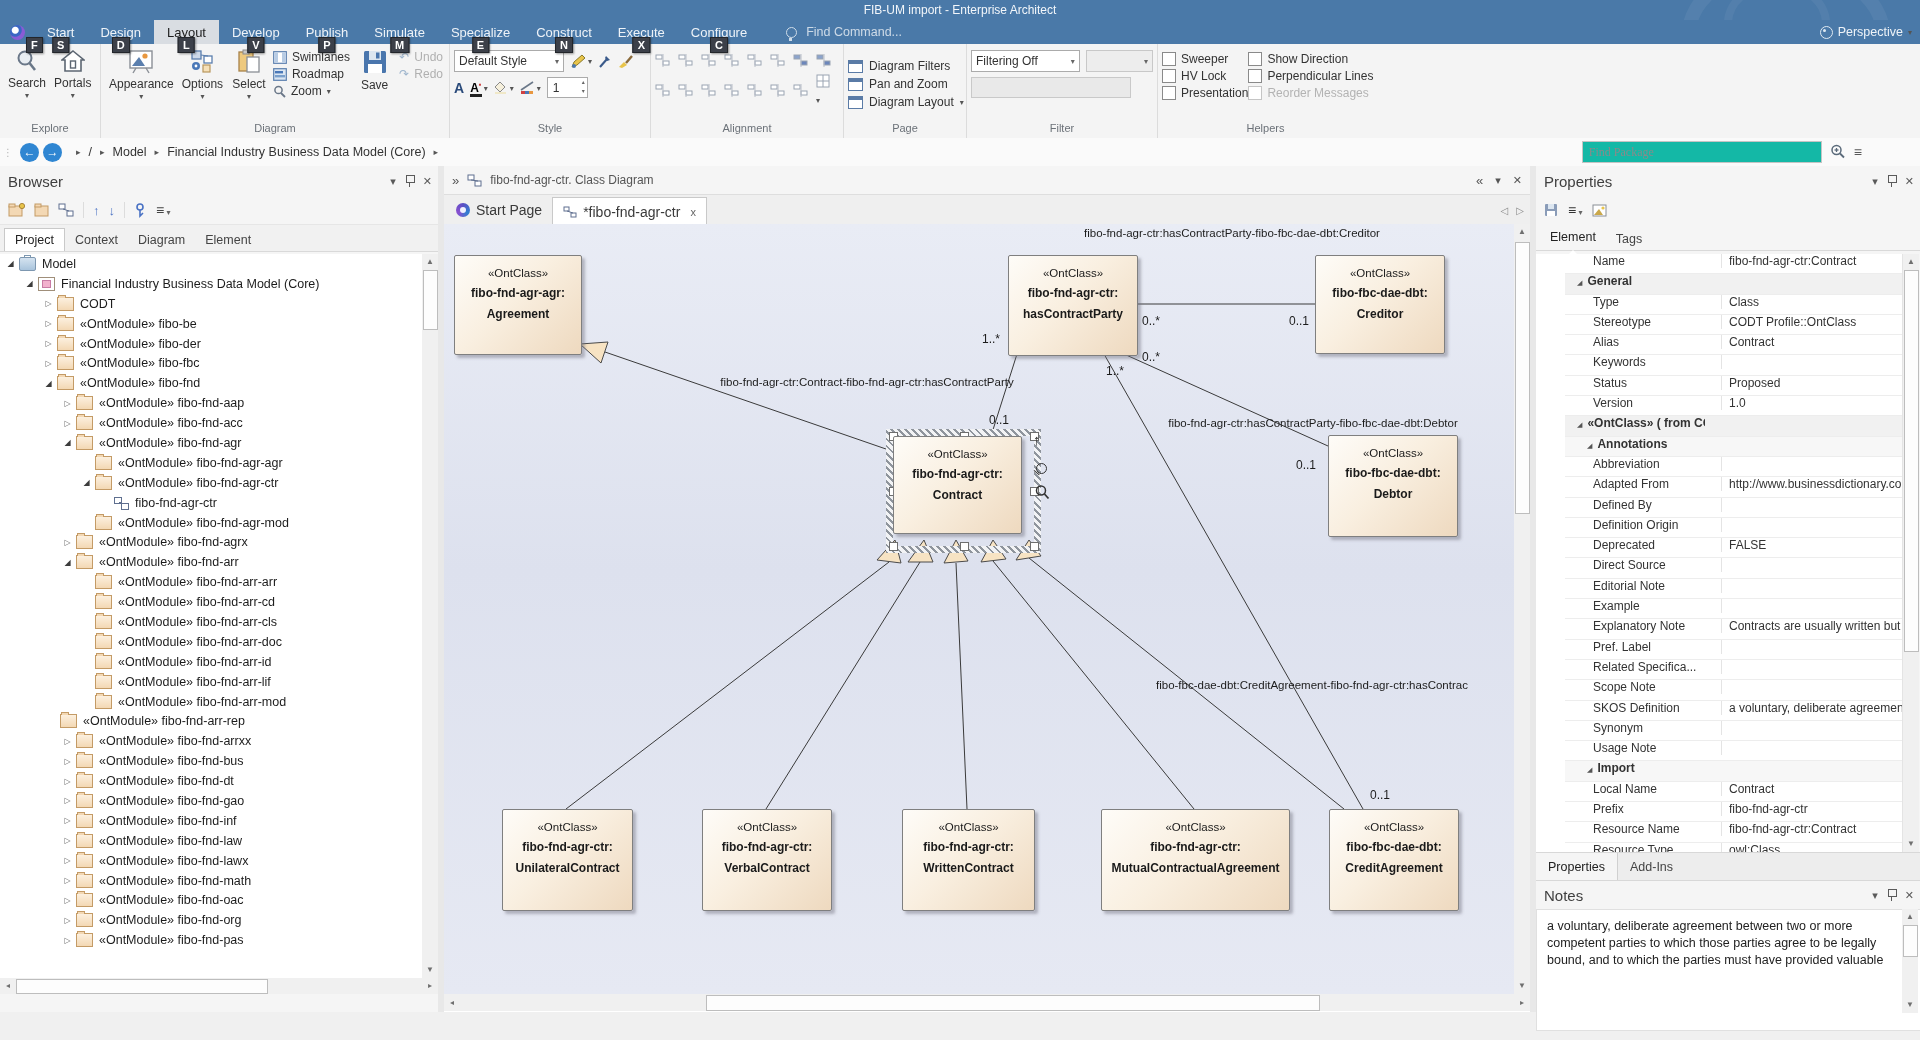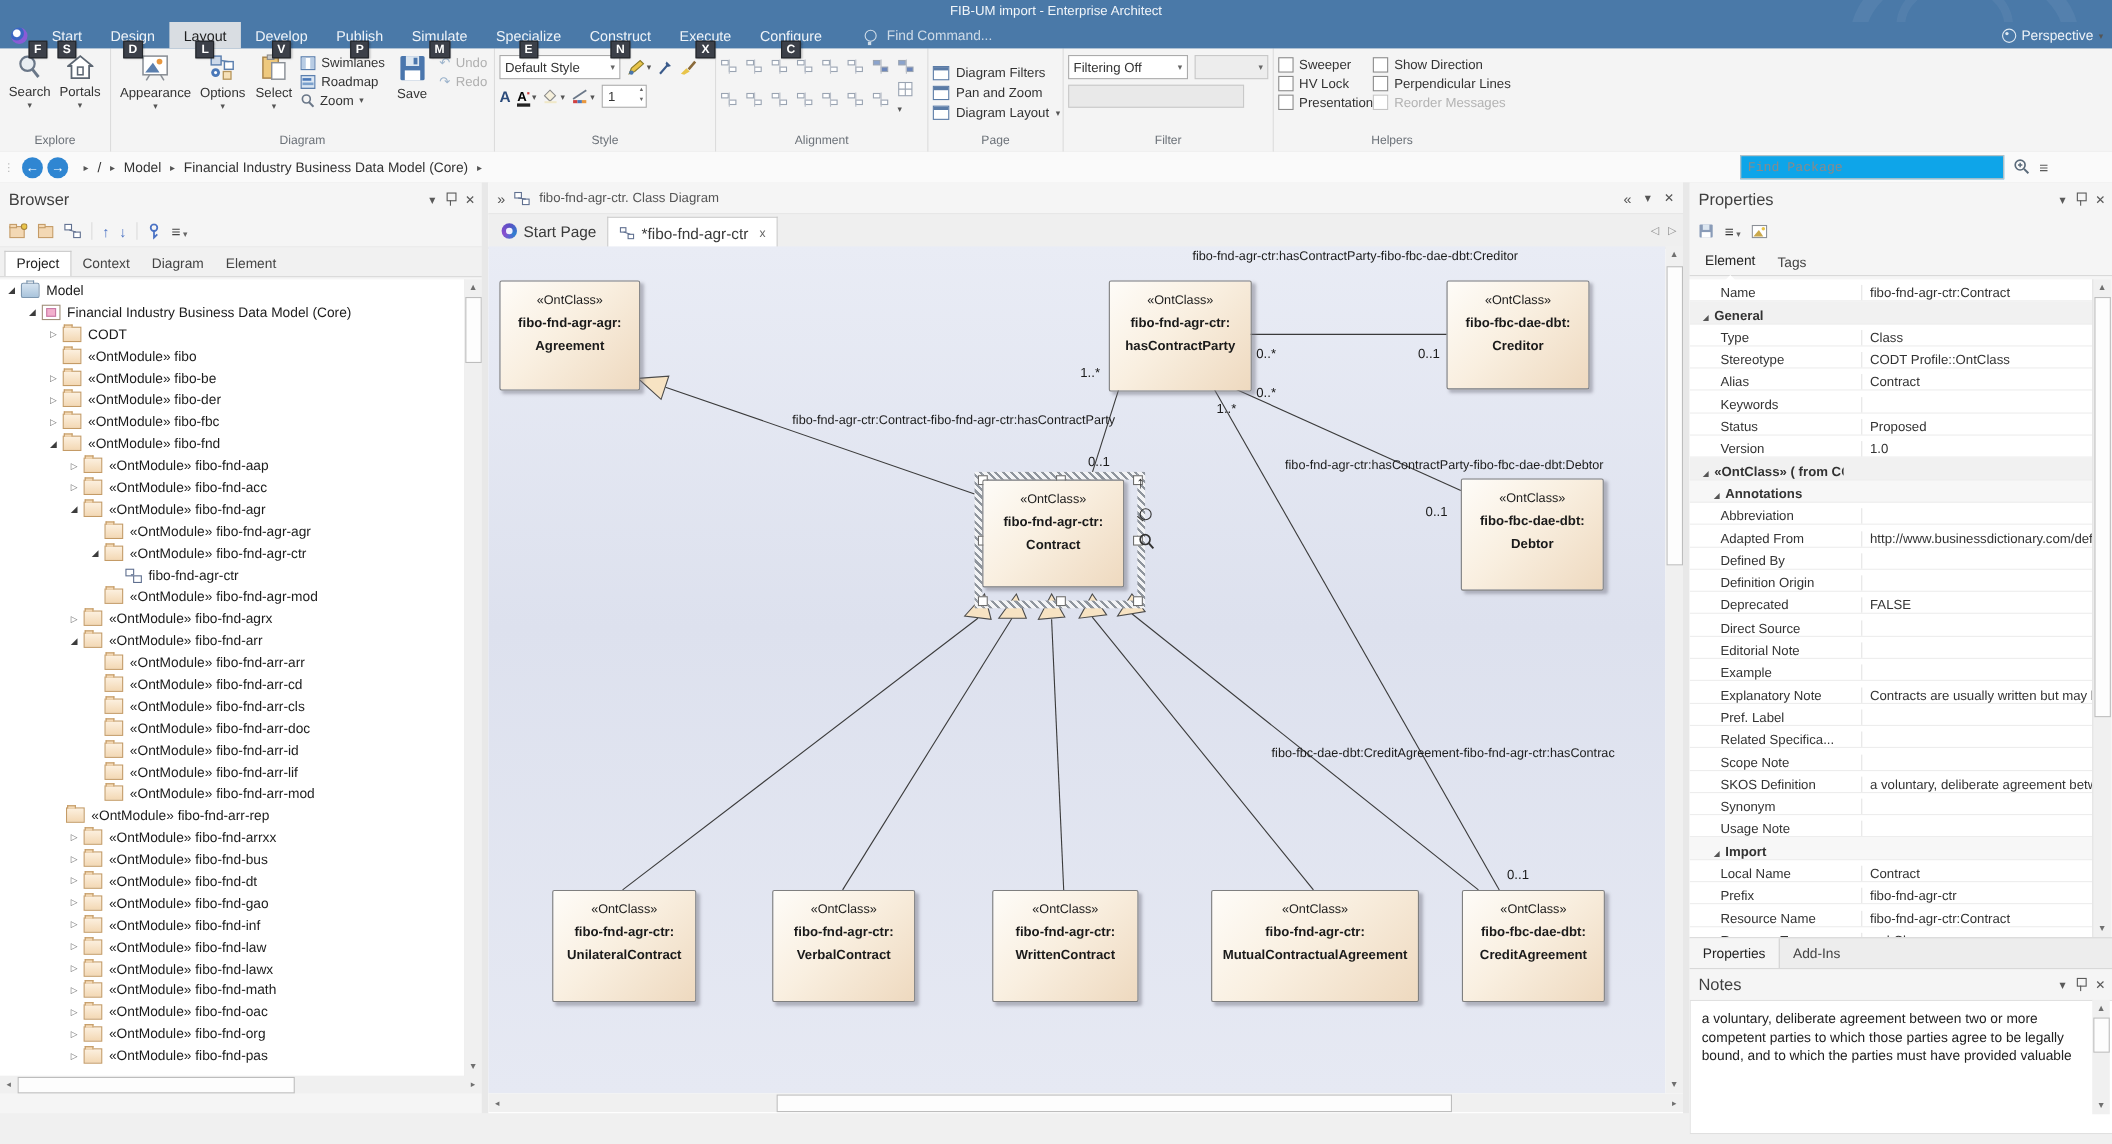--- a/index.html
+++ b/index.html
@@ -59,21 +59,21 @@
   .chkrow.disabled .chk{border-color:#c5c5c5;}
   .filterfield{width:158px;height:19px;background:#e9e9e9;border:1px solid #c9c9c9;}
 
   
   .crumbbar{position:absolute;left:0;top:138px;width:1920px;height:28px;background:#fafafa;border-bottom:1px solid #e0e0e0;display:flex;align-items:center;}
   .dots{color:#b8b8b8;font-size:10px;letter-spacing:1px;margin:0 6px 0 3px;}
   .navbtn{width:19px;height:19px;border-radius:50%;background:#2f86d2;color:#fff;display:flex;align-items:center;justify-content:center;font-size:12px;margin-right:4px;}
   .crumbs{display:flex;align-items:center;gap:8px;margin-left:10px;font-size:12.5px;color:#333;}
   .crumb-sep{color:#555;font-size:9px;}
   .findpkg{position:absolute;right:58px;top:3px;display:flex;align-items:center;gap:8px;}
-  .findpkg input{width:226px;height:20px;border:1px solid #c4c4c4;background:#0ea5e9;font-size:12px;color:#444;padding:0 6px;font-family:Liberation Mono, monospace;}
+  .findpkg input{width:226px;height:20px;border:1px solid #c4c4c4;background:#14b8a6;font-size:12px;color:#444;padding:0 6px;font-family:Liberation Serif, serif;}
   .findpkg input::placeholder{color:#8a8a8a;}
   .hamb{color:#5a5a5a;font-size:14px;}
 
   
   .panel-h{height:30px;display:flex;align-items:center;padding:0 8px;position:relative;}
   .panel-title{font-size:15px;color:#3f3f3f;}
   .panel-icos{position:absolute;right:6px;top:0;height:30px;display:flex;align-items:center;gap:9px;color:#5a5a5a;font-size:11px;}
   .pinico{display:inline-block;width:9px;height:12px;position:relative;}
   .pinico::before{content:"";position:absolute;left:1px;top:0;width:7px;height:6px;border:1.3px solid #5a5a5a;}
   .pinico::after{content:"";position:absolute;left:4px;top:7px;width:1.3px;height:5px;background:#5a5a5a;}
@@ -133,21 +133,21 @@
   .qcircle::after{content:"";position:absolute;left:-4px;top:8px;width:7px;height:1.4px;background:#333;transform:rotate(40deg);}
 
   
   .rightcol{position:absolute;left:1536px;top:166px;width:384px;height:846px;background:#f5f5f5;}
   .ptoolbar{height:28px;display:flex;align-items:center;gap:10px;padding:0 8px;}
   .ptabs{height:26px;display:flex;align-items:flex-end;padding-left:4px;border-bottom:1px solid #d9d9d9;}
   .ptab{font-size:12.5px;color:#444;padding:4px 10px;}
   .ptab.active{color:#222;border-bottom:2px solid #f5f5f5;position:relative;}
   .ptab.active::after{content:"";position:absolute;left:50%;bottom:-7px;transform:translateX(-50%);border:5px solid transparent;border-bottom-color:#fff;border-top:none;}
   .pgrid{position:absolute;left:0;top:88px;width:366px;height:598px;background:#fff;overflow:hidden;border-right:1px solid #e0e0e0;}
-  .prow{display:flex;height:19.3px;border-bottom:1px solid #ededed;font-size:12px;align-items:flex-end;}
+  .prow{display:flex;height:19.3px;border-bottom:1px solid #ededed;font-size:12px;align-items:flex-start;margin-left:29px;}
   .plabel{width:128px;flex:none;padding-left:28px;color:#333;border-right:1px solid #e4e4e4;white-space:nowrap;overflow:hidden;}
   .pvalue{flex:1;padding-left:7px;color:#333;white-space:nowrap;overflow:hidden;}
   .prow.group{background:#f1f1f1;font-weight:bold;}
   .prow.group .plabel{border-right:none;padding-left:12px;}
   .prow.subgroup{background:#f7f7f7;font-weight:bold;}
   .prow.subgroup .plabel{border-right:none;padding-left:22px;}
   .garrow{font-size:7px;color:#555;margin-right:5px;}
   .pbottomtabs{position:absolute;left:0;top:686px;width:384px;height:28px;display:flex;align-items:stretch;background:#ededed;border-top:1px solid #d8d8d8;}
   .pbtab{font-size:12.5px;color:#444;display:flex;align-items:center;padding:0 12px;}
   .pbtab.active{background:#f5f5f5;border-right:1px solid #d0d0d0;color:#222;}
@@ -686,25 +686,20 @@
           <span class="texp">◢</span>
           <span class="ti ti-pkg"></span>
           <span>Financial Industry Business Data Model (Core)</span>
         </div>
         <div class="trow" style="padding-left: 42px;">
           <span class="texp closed">▷</span>
           <span class="ti ti-folder"></span>
           <span>CODT</span>
         </div>
         <div class="trow" style="padding-left: 42px;">
-          <span class="texp"></span>
-          <span class="ti ti-folder"></span>
-          <span>«OntModule» fibo</span>
-        </div>
-        <div class="trow" style="padding-left: 42px;">
           <span class="texp closed">▷</span>
           <span class="ti ti-folder"></span>
           <span>«OntModule» fibo-be</span>
         </div>
         <div class="trow" style="padding-left: 42px;">
           <span class="texp closed">▷</span>
           <span class="ti ti-folder"></span>
           <span>«OntModule» fibo-der</span>
         </div>
         <div class="trow" style="padding-left: 42px;">

